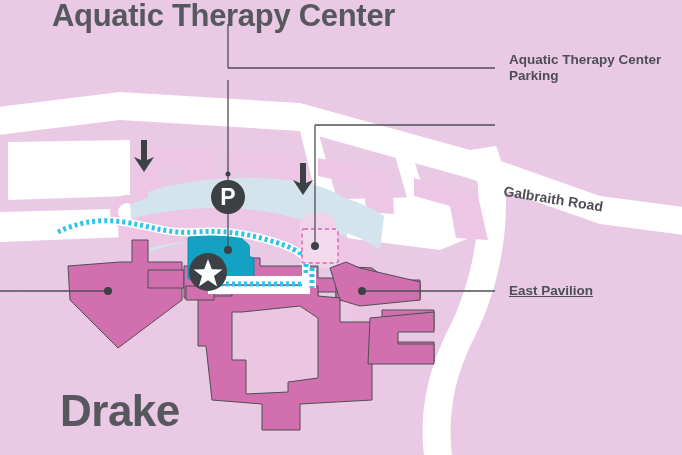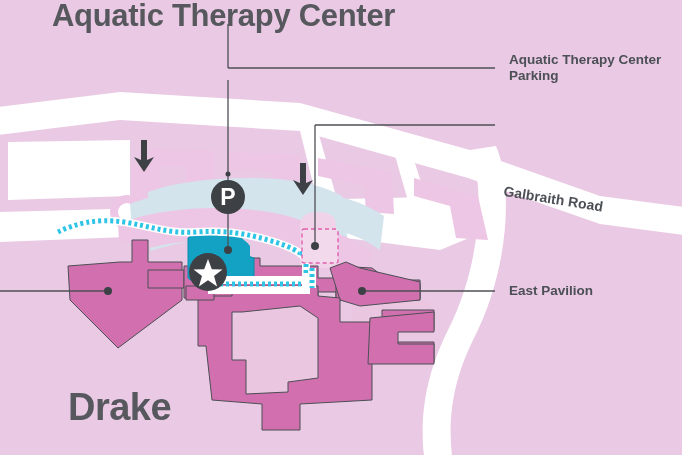--- a/index.html
+++ b/index.html
@@ -19,38 +19,38 @@
     position:absolute;
     left:52px;top:-2px;
     font-size:31px;
     font-weight:bold;
     color:#56585e;
     letter-spacing:-0.3px;
     white-space:nowrap;
   }
   .area-name{
     position:absolute;
-    left:68px;top:386px;
-    font-size:38px;
+    left:60px;top:386px;
+    font-size:44px;
     font-weight:bold;
     color:#56585e;
     letter-spacing:-0.5px;
     white-space:nowrap;
   }
   .callout-label{
     position:absolute;
     font-size:13.5px;
     font-weight:bold;
     color:#4c4f55;
     line-height:16px;
     white-space:pre-line;
   }
   #label-parking{left:509px;top:52px;}
   #label-entrance{left:509px;top:119px;}
-  #label-pavilion{left:509px;top:283px;}
+  #label-pavilion{left:509px;top:283px;text-decoration:underline;}
   .road-label{
     position:absolute;
     left:505px;top:183px;
     font-size:14px;
     font-weight:bold;
     color:#4c4f55;
     transform:rotate(9deg);
     transform-origin:0 0;
     white-space:nowrap;
   }

